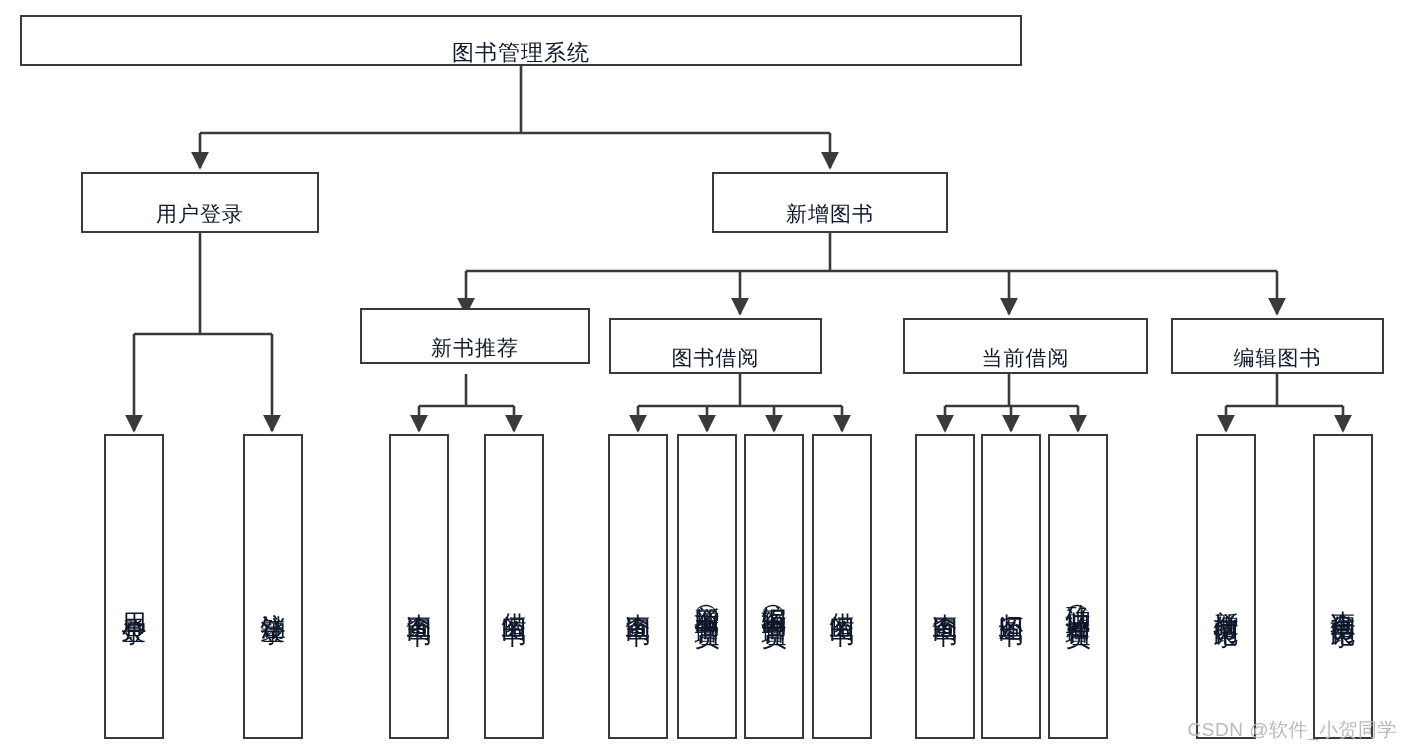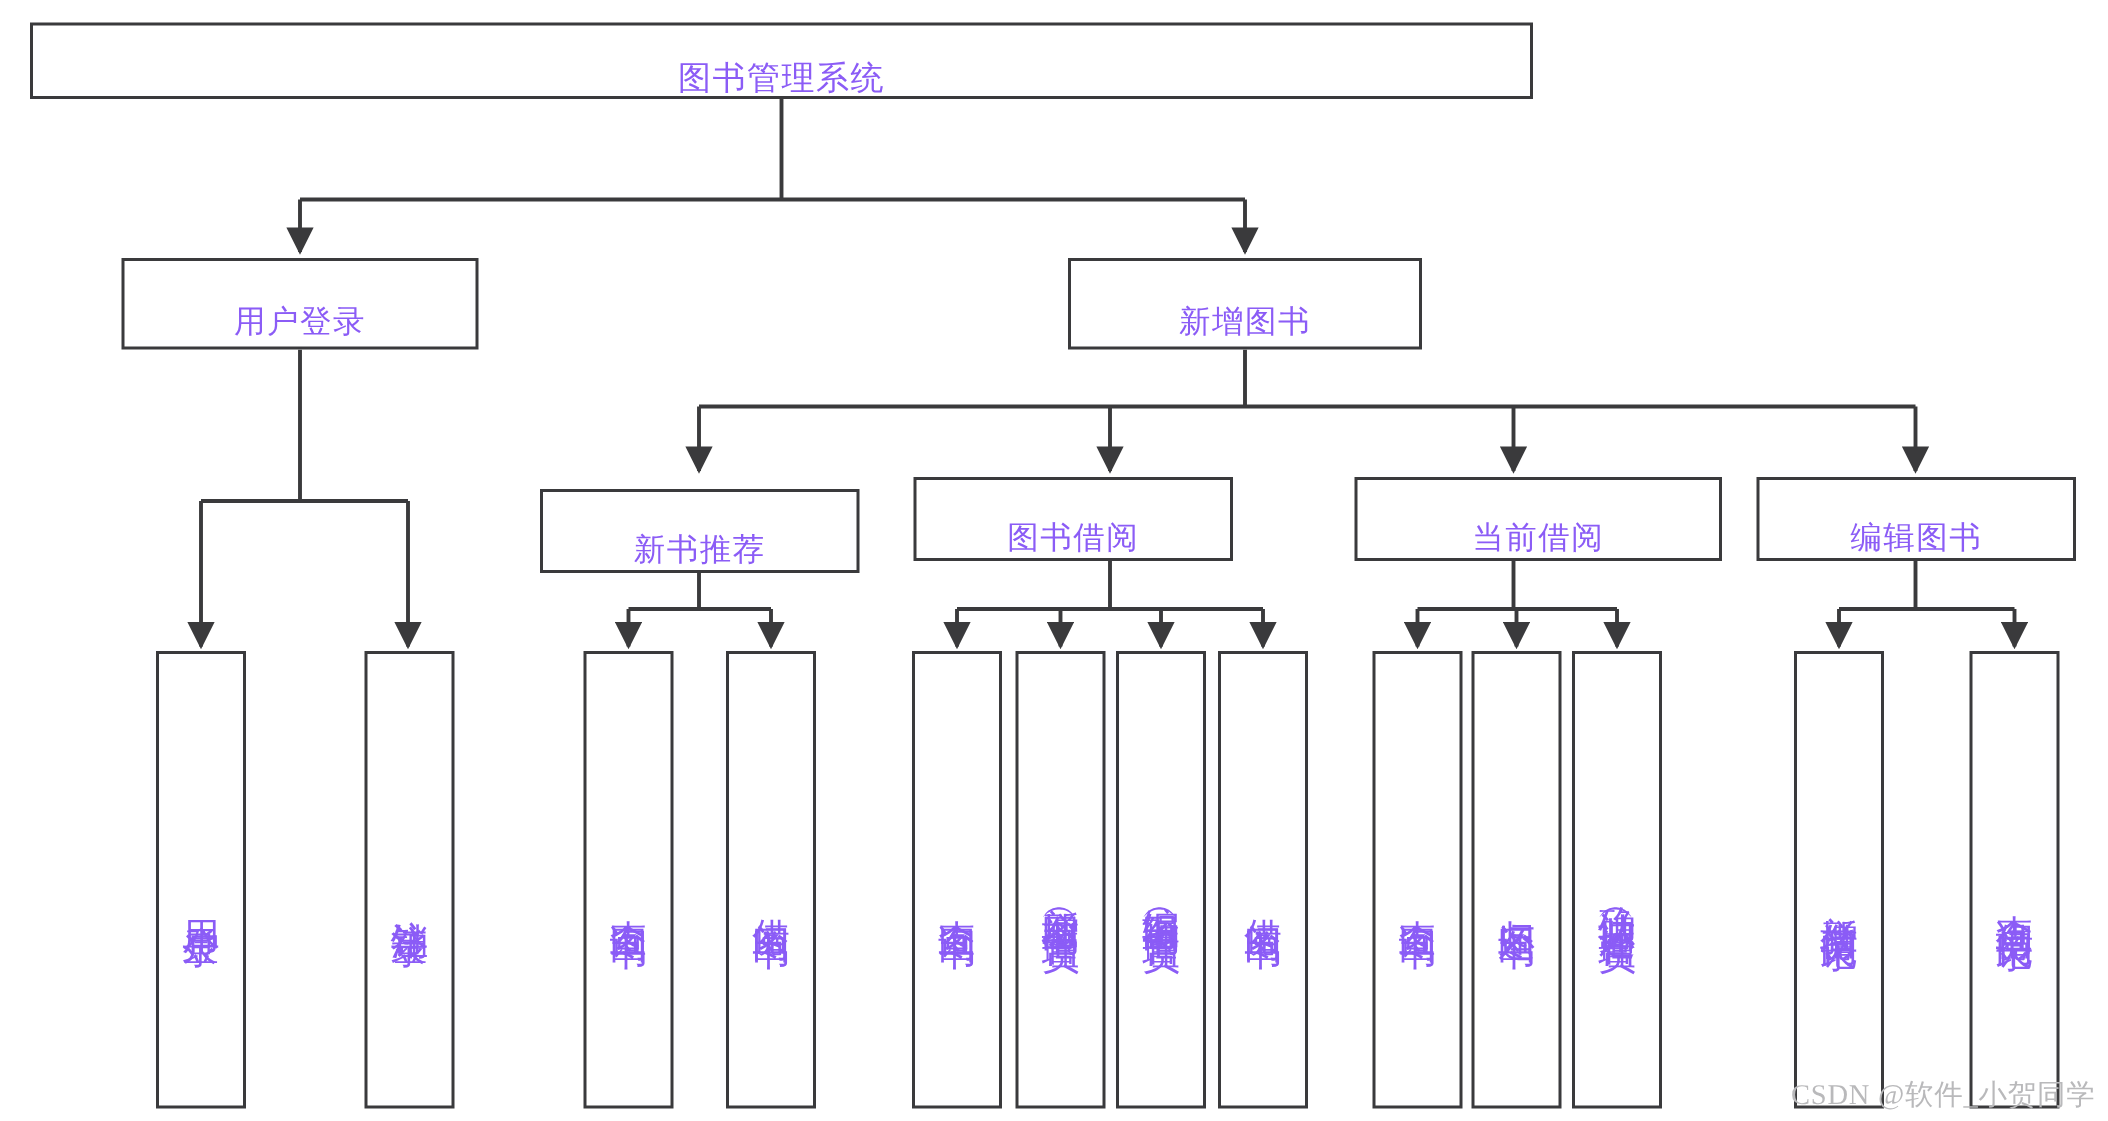--- a/index.html
+++ b/index.html
@@ -32,21 +32,21 @@
     display: flex;
     align-items: center;
     justify-content: center;
     color: #1b1b1d;
   }
   .node .label {
     font-size: 21px;
     line-height: 1.15;
     letter-spacing: 1px;
     white-space: nowrap;
-    color: #8b5cf6;
+    color: #0f172a;
     margin-top: 24px;
   }
   .node.leaf {
     border-width: 2.5px;
   }
   .node.leaf .label {
     writing-mode: vertical-rl;
     text-orientation: upright;
     font-size: 25px;
     letter-spacing: 3px;
@@ -56,21 +56,21 @@
   }
   .node.root .label { font-size: 22px; }
   .watermark {
     position: absolute;
     right: 8px;
     bottom: 4px;
     font-size: 19px;
     color: #b9b9bb;
     letter-spacing: 0.5px;
     white-space: nowrap;
-    font-family: Liberation Serif, serif;
+    font-family: Liberation Sans, sans-serif;
   }
 </style>
 </head>
 <body>
 
 <div id="canvas">
 
   <svg id="edges" viewBox="0 0 1405 747" width="1405" height="747" xmlns="http://www.w3.org/2000/svg">
     <defs>
       <marker id="arrow" viewBox="0 0 10 10" refX="9" refY="5" markerWidth="7" markerHeight="7" orient="auto-start-reverse">
@@ -125,21 +125,21 @@
     <span class="label">图书管理系统</span>
   </div>
 
   <div class="node" style="left:81px; top:172px; width:238px; height:61px;">
     <span class="label">用户登录</span>
   </div>
   <div class="node" style="left:712px; top:172px; width:236px; height:61px;">
     <span class="label">新增图书</span>
   </div>
 
-  <div class="node" style="left:360px; top:326px; width:213px; height:56px;">
+  <div class="node" style="left:360px; top:308px; width:230px; height:56px;">
     <span class="label">新书推荐</span>
   </div>
   <div class="node" style="left:609px; top:318px; width:213px; height:56px;">
     <span class="label">图书借阅</span>
   </div>
   <div class="node" style="left:903px; top:318px; width:245px; height:56px;">
     <span class="label">当前借阅</span>
   </div>
   <div class="node" style="left:1171px; top:318px; width:213px; height:56px;">
     <span class="label">编辑图书</span>

